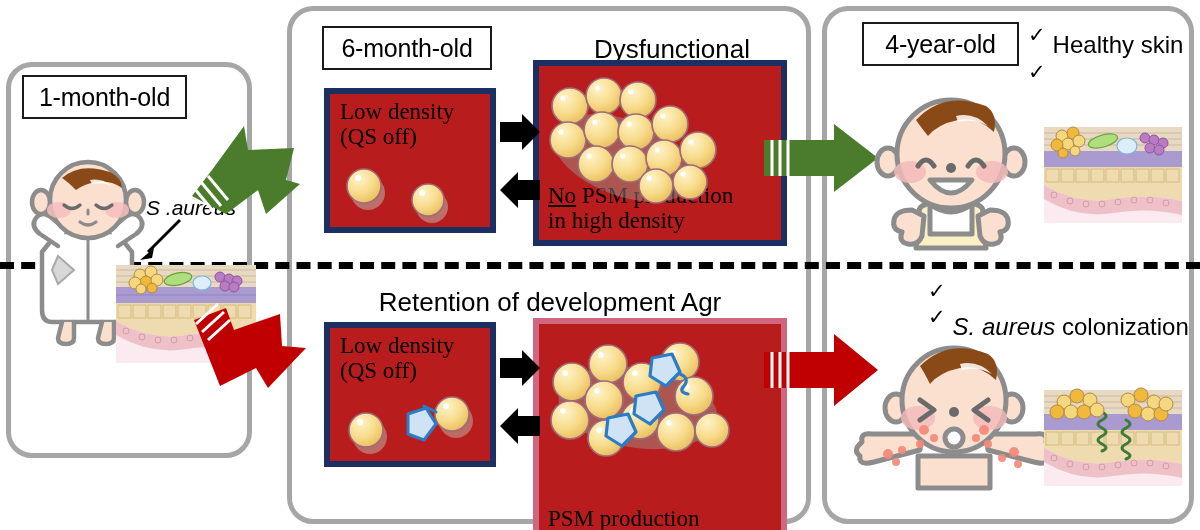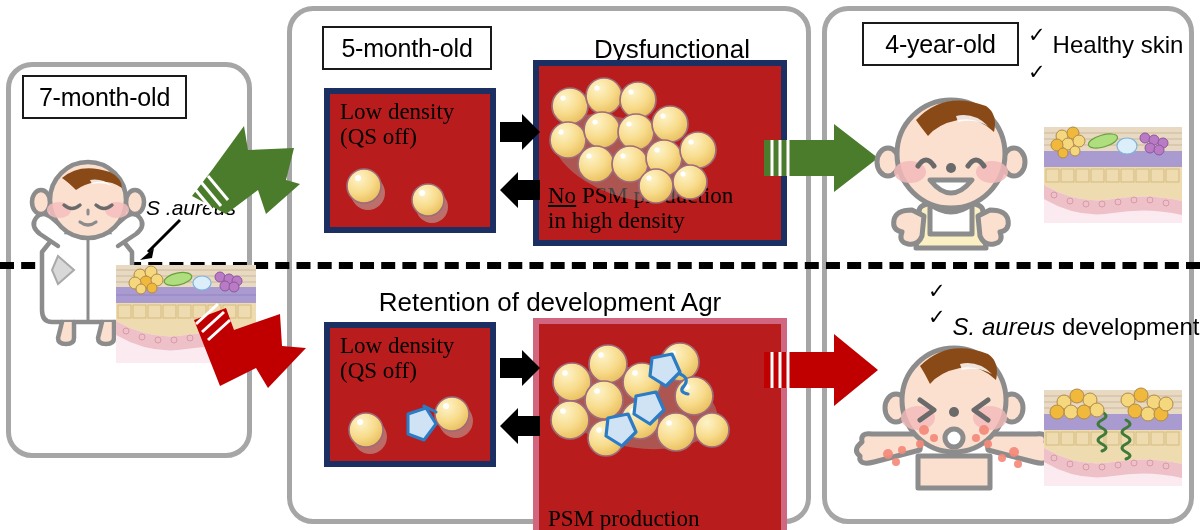--- a/index.html
+++ b/index.html
@@ -110,21 +110,21 @@
 <body>
 
 <div class="stage">
 
   <div class="panel" id="panel-left"></div>
   <div class="panel" id="panel-middle"></div>
   <div class="panel" id="panel-right"></div>
 
   <div id="divider"></div>
 
-  <div class="chip" id="chip-1month">7-month-old</div>
+  <div class="chip" id="chip-1month">1-month-old</div>
 
   <div class="art" id="baby-1month">
     <svg viewBox="0 0 142 185" width="142" height="185">
       <g fill="none" stroke="#8c8c8c" stroke-width="4.5" stroke-linejoin="round" stroke-linecap="round">
 
         <path d="M40 72 L24 92 L24 150 Q24 162 34 162 L104 162 Q114 162 114 150 L114 92 L98 72 Z" fill="#ffffff"></path>
 
         <path d="M44 162 L40 178 Q40 184 48 184 Q56 184 56 178 L56 162" fill="#fbe0d0"></path>
         <path d="M84 162 L80 178 Q80 184 88 184 Q96 184 96 178 L96 162" fill="#fbe0d0"></path>
 
@@ -239,21 +239,21 @@
     <svg viewBox="0 0 132 100" width="132" height="100">
       <path d="M12 18 L44 6 L52 28 L98 12 L100 44 L124 46 L86 86 L74 66 L38 84 Z" fill="#c00000"></path>
       <g stroke="#ffffff" stroke-width="3">
         <line x1="14" y1="22" x2="36" y2="2"></line>
         <line x1="20" y1="30" x2="42" y2="10"></line>
         <line x1="26" y1="38" x2="48" y2="18"></line>
       </g>
     </svg>
   </div>
 
-  <div class="chip" id="chip-6month">5-month-old</div>
+  <div class="chip" id="chip-6month">6-month-old</div>
 
   <div class="txt" id="txt-dysfunc">
     <span>Dysfunctional<br>mutation in </span><span class="ital">agr</span>
   </div>
 
   <div class="ibox navy" id="box-ld-top">
     <div class="ibox-label">Low density
 (QS off)</div>
   </div>
   <div class="art" id="pair-top">
@@ -507,21 +507,21 @@
       </g>
     </svg>
   </div>
 
   <div class="checklist" id="check-bot">
     <div class="ck-row">
       <span class="ck-mark">✓</span>
     </div>
     <div class="ck-row">
       <span class="ck-mark">✓</span>
-      <span class="ck-txt"><span class="ital">S. aureus</span><span> development</span></span>
+      <span class="ck-txt"><span class="ital">S. aureus</span><span> colonization</span></span>
     </div>
   </div>
 
   <div class="art" id="baby-sad">
     <svg viewBox="0 0 204 162" width="204" height="162">
       <g fill="none" stroke="#8c8c8c" stroke-width="5" stroke-linejoin="round" stroke-linecap="round">
 
         <path d="M66 118 L66 150 L138 150 L138 118 Z" fill="#fbe0d0"></path>
 
         <path d="M68 112 L22 124 Q6 128 8 118 Q0 112 10 104 Q8 94 20 96 L70 96 Z" fill="#fbe0d0"></path>

